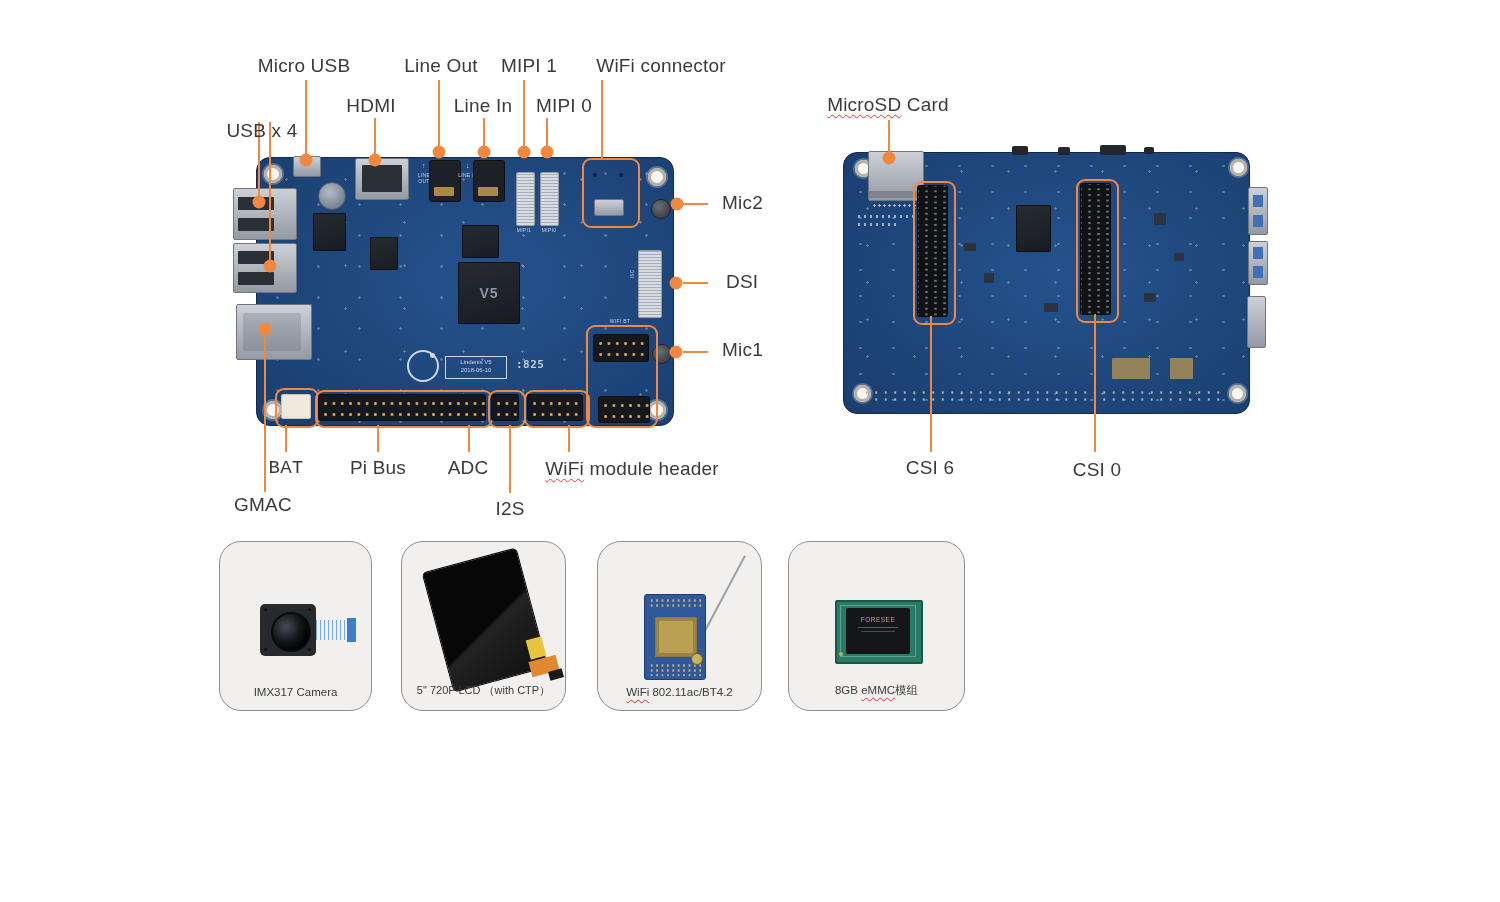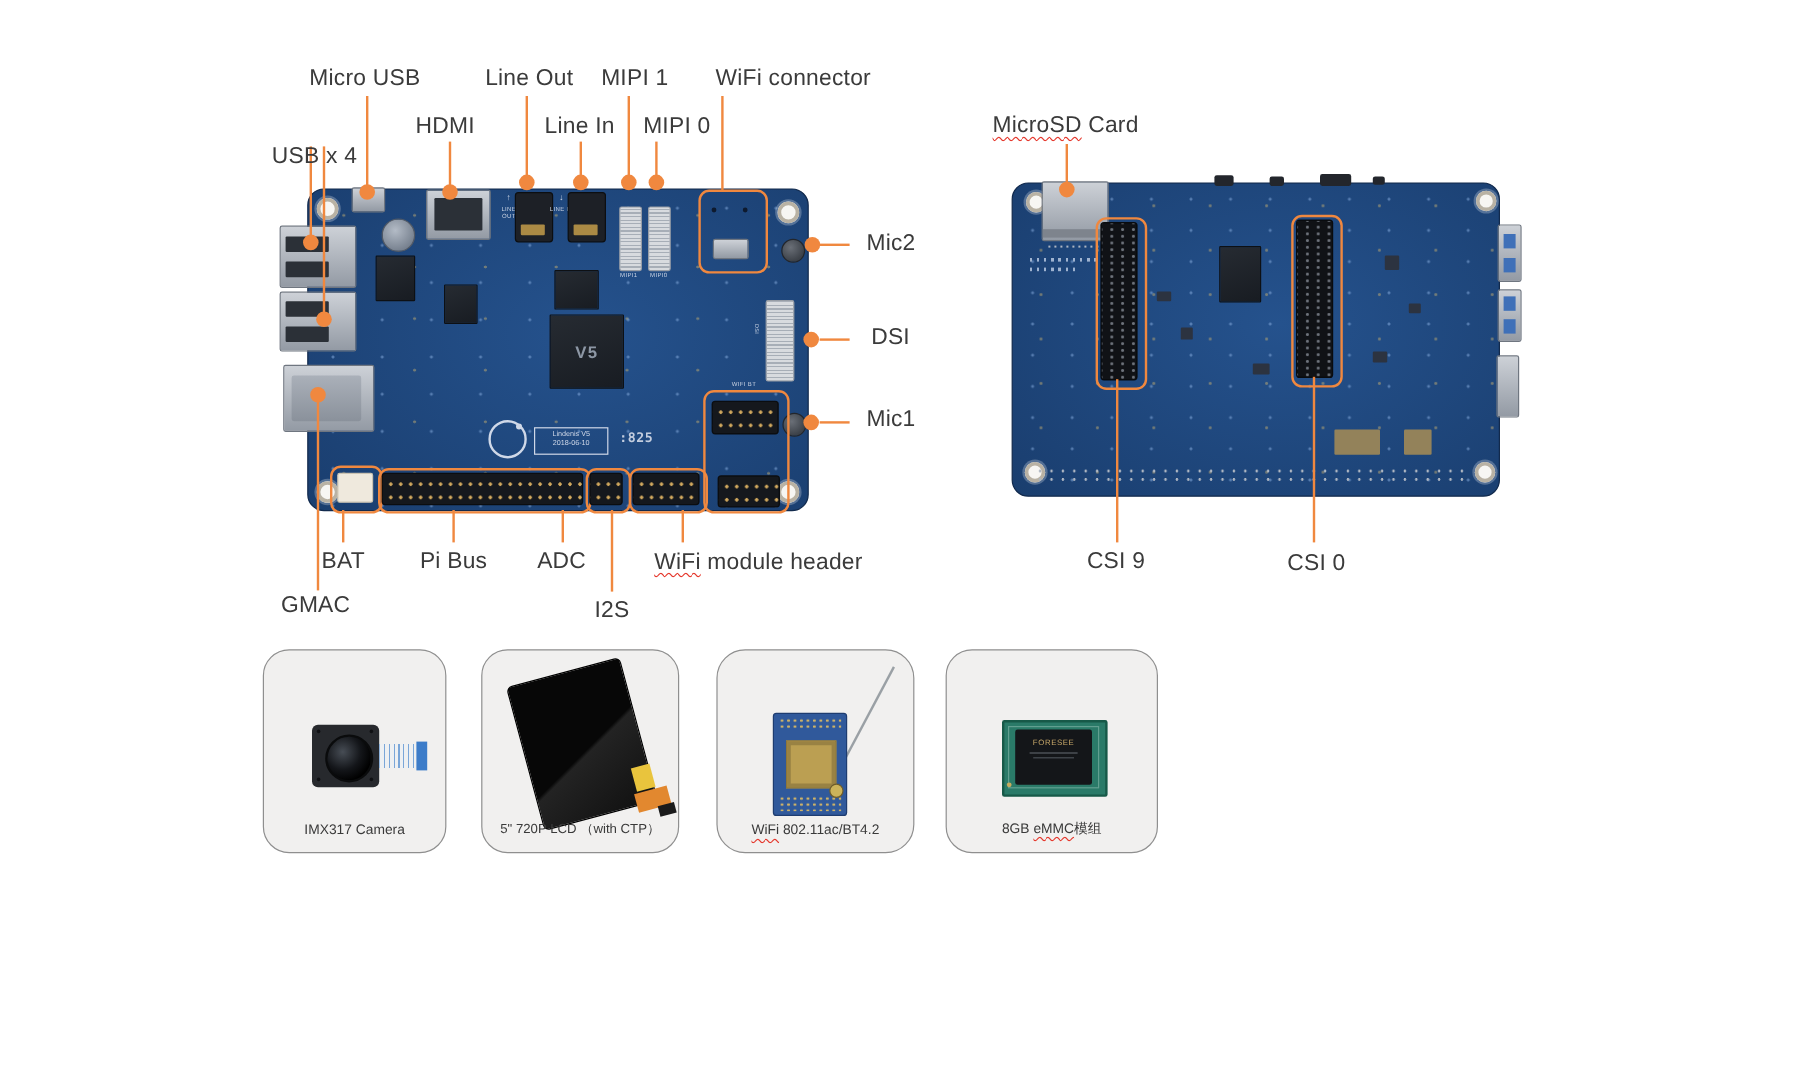--- a/index.html
+++ b/index.html
@@ -238,27 +238,27 @@
   <span class="callout c" style="left:529px;top:55px;"><span>MIPI 1</span></span>
   <span class="callout c" style="left:661px;top:55px;"><span>WiFi connector</span></span>
   <span class="callout c" style="left:262px;top:98px;margin-top:22px;"><span>USB x 4</span></span>
   <span class="callout c" style="left:371px;top:95px;"><span>HDMI</span></span>
   <span class="callout c" style="left:483px;top:95px;"><span>Line In</span></span>
   <span class="callout c" style="left:564px;top:95px;"><span>MIPI 0</span></span>
   <span class="callout c" style="left:888px;top:94px;"><span class="wavy">MicroSD</span><span> Card</span></span>
   <span class="callout" style="left:722px;top:192px;"><span>Mic2</span></span>
   <span class="callout" style="left:726px;top:271px;"><span>DSI</span></span>
   <span class="callout" style="left:722px;top:339px;"><span>Mic1</span></span>
-  <span class="callout c" style="left:286px;top:457px;"><span>BAT</span></span>
+  <span class="callout c" style="left:286px;top:457px;font-family:Liberation Mono, monospace;"><span>BAT</span></span>
   <span class="callout c" style="left:378px;top:457px;"><span>Pi Bus</span></span>
   <span class="callout c" style="left:468px;top:457px;"><span>ADC</span></span>
   <span class="callout c" style="left:632px;top:458px;"><span class="wavy">WiFi</span><span> module header</span></span>
   <span class="callout c" style="left:263px;top:494px;"><span>GMAC</span></span>
   <span class="callout c" style="left:510px;top:498px;"><span>I2S</span></span>
-  <span class="callout c" style="left:930px;top:457px;"><span>CSI 9</span></span>
+  <span class="callout c" style="left:930px;top:457px;"><span>CSI 6</span></span>
   <span class="callout c" style="left:1097px;top:459px;"><span>CSI 0</span></span>
 
   <div class="card" style="left:219px;width:151px;">
     <div style="position:absolute;left:40px;top:62px;width:56px;height:52px;background:#27292d;border-radius:5px;">
       <div class="screw" style="left:4px;top:4px;"></div>
       <div class="screw" style="left:48px;top:4px;"></div>
       <div class="screw" style="left:4px;top:44px;"></div>
       <div class="screw" style="left:48px;top:44px;"></div>
     </div>
     <div class="lens" style="left:51px;top:70px;width:36px;height:36px;"></div>

